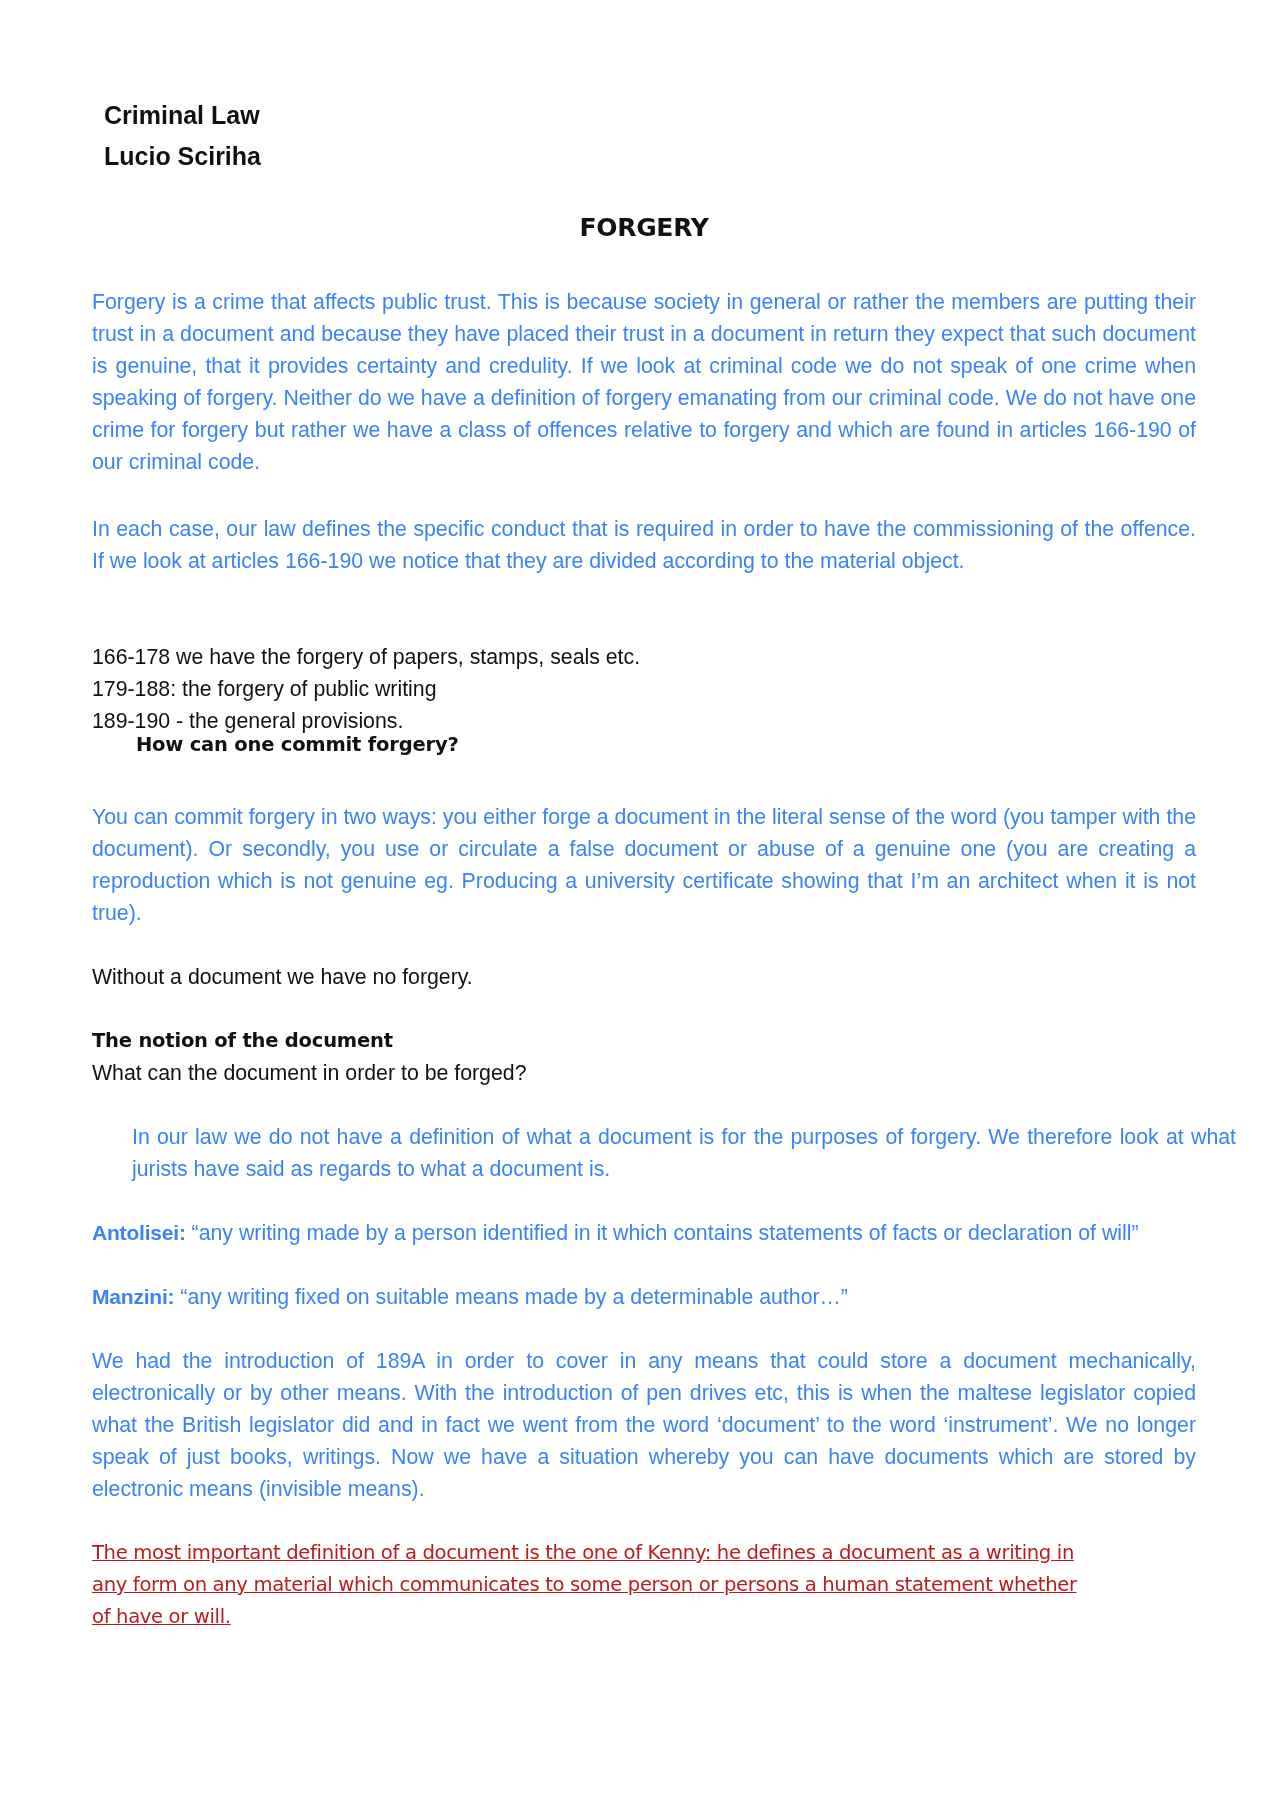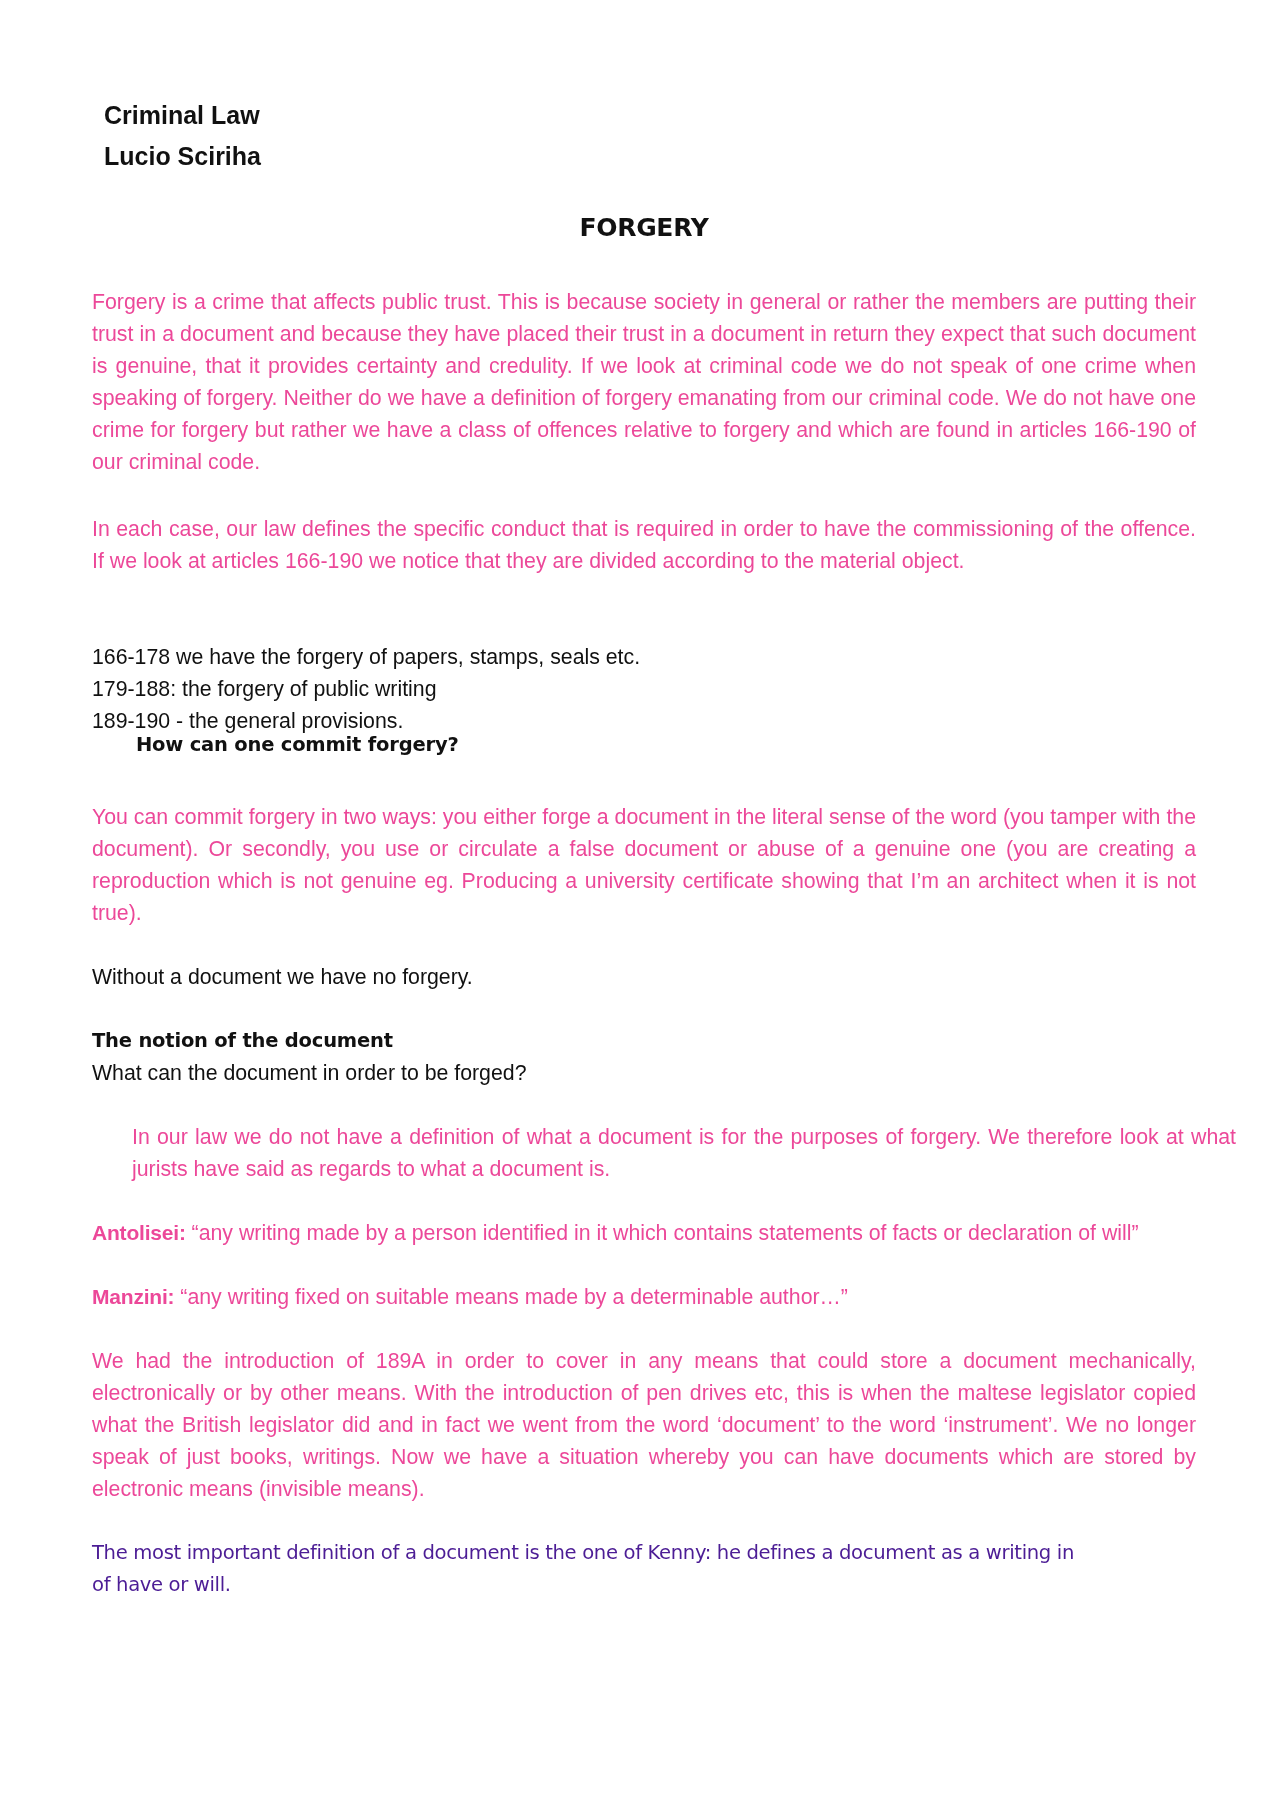--- a/index.html
+++ b/index.html
@@ -43,21 +43,21 @@
     }
     .para {
       position: absolute;
       left: 0;
       width: 1104px;
       font-family: "Liberation Sans", sans-serif;
       font-size: 21.3px;
       line-height: 32px;
       text-align: justify;
       text-align-last: left;
-      color: #ec4899;
+      color: #3b82f6;
       margin: 0;
     }
     .line {
       position: absolute;
       left: 0;
       font-family: "Liberation Sans", sans-serif;
       font-size: 21.3px;
       line-height: 32px;
       color: #111;
       white-space: nowrap;
@@ -80,22 +80,23 @@
       letter-spacing: -0.2px;
     }
     .calibri {
       position: absolute;
       left: 0;
       width: 1104px;
       font-family: "DejaVu Sans", sans-serif;
       font-size: 19.6px;
       line-height: 32px;
       letter-spacing: -0.35px;
-      color: #4c1d95;
+      color: #b91c1c;
       margin: 0;
+      text-decoration: underline;
     }
     .calibri .l {
       display: block;
       white-space: nowrap;
     }
   </style>
 </head>
 <body>
 
 <div class="page">
@@ -123,16 +124,17 @@
   <div class="line" style="top:1057px;">What can the document in order to be forged?</div>
   <p class="para" style="top:1121px;margin-left:40px;">In our law we do not have a definition of what a document is for the purposes of forgery. We therefore look at what jurists have said as regards to what a document is.</p>
 
   <p class="para" style="top:1217px;"><span class="def-label">Antolisei:</span><span> “any writing made by a person identified in it which contains statements of facts or declaration of will”</span></p>
   <p class="para" style="top:1281px;"><span class="def-label">Manzini:</span><span> “any writing fixed on suitable means made by a determinable author…”</span></p>
 
   <p class="para" style="top:1345px;">We had the introduction of 189A in order to cover in any means that could store a document mechanically, electronically or by other means. With the introduction of pen drives etc, this is when the maltese legislator copied what the British legislator did and in fact we went from the word ‘document’ to the word ‘instrument’. We no longer speak of just books, writings. Now we have a situation whereby you can have documents which are stored by electronic means (invisible means).</p>
 
   <div class="calibri" style="top:1537px;">
     <span class="l">The most important definition of a document is the one of Kenny: he defines a document as a writing in</span>
+    <span class="l">any form on any material which communicates to some person or persons a human statement whether</span>
     <span class="l">of have or will.</span>
   </div>
 
 </div>
 
 </body></html>

